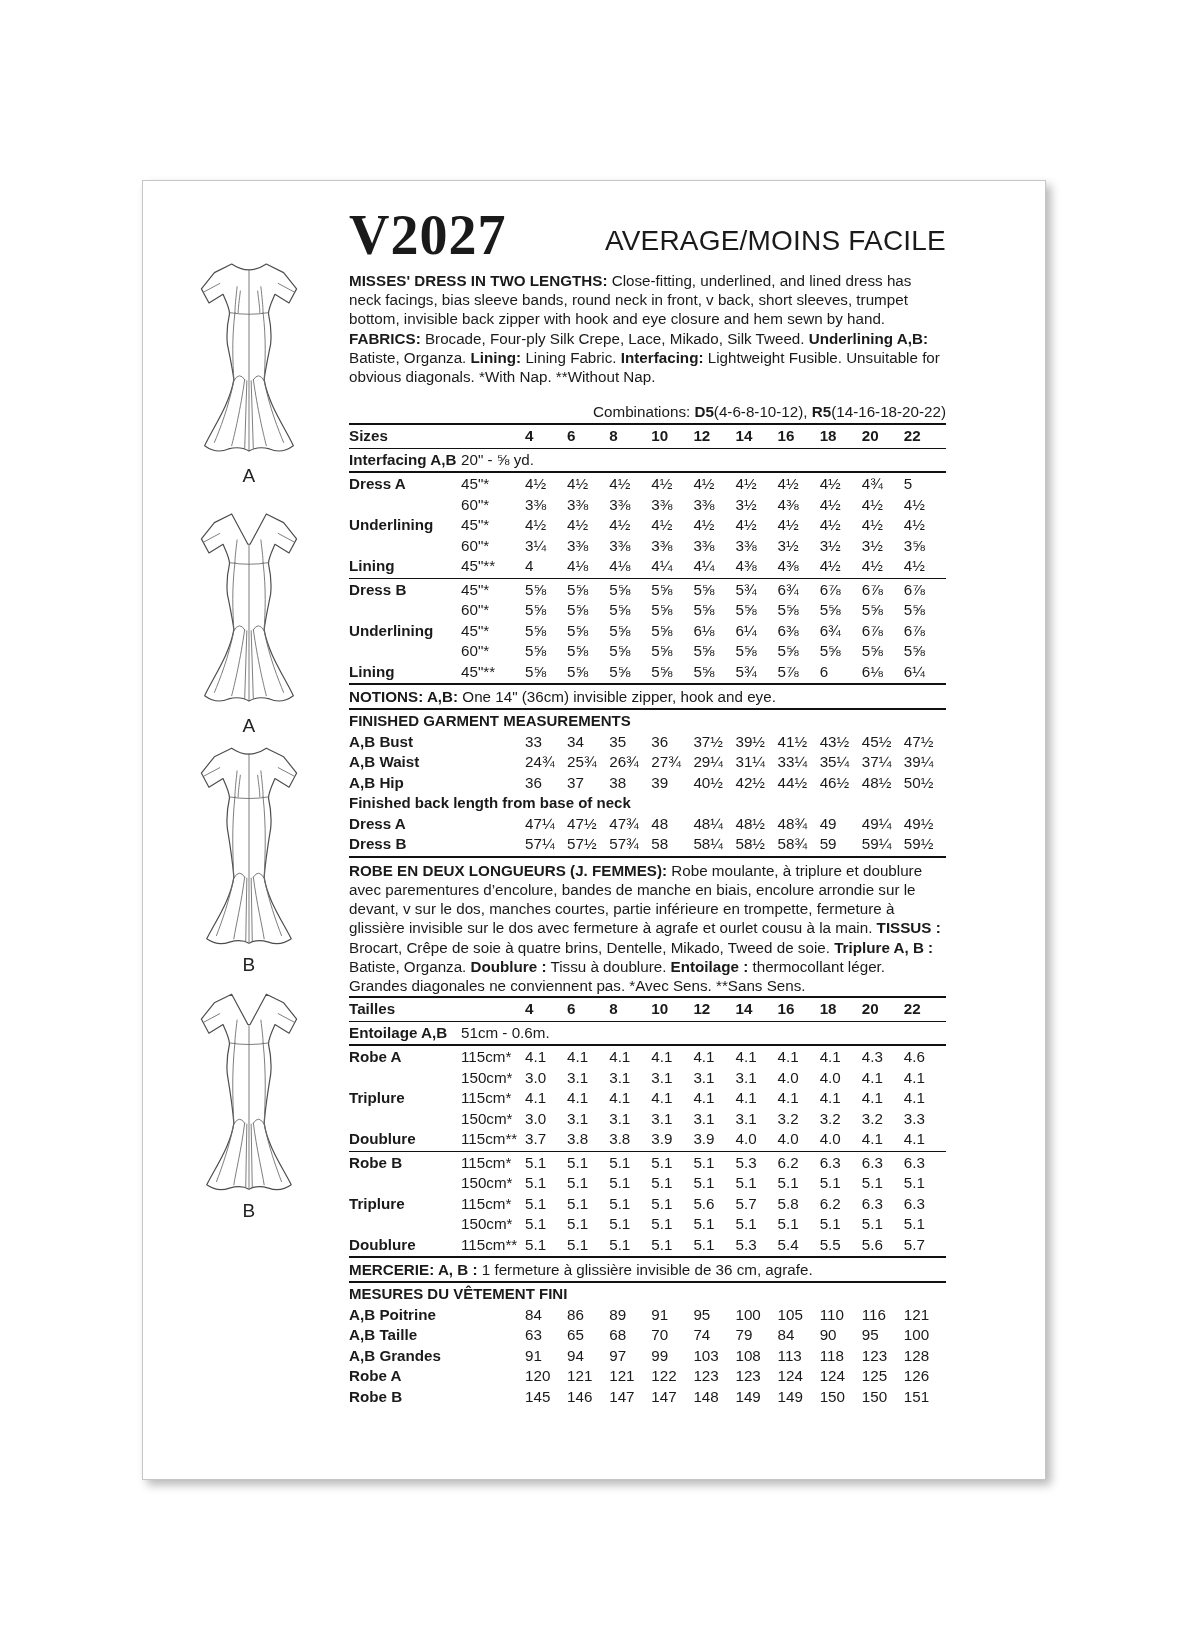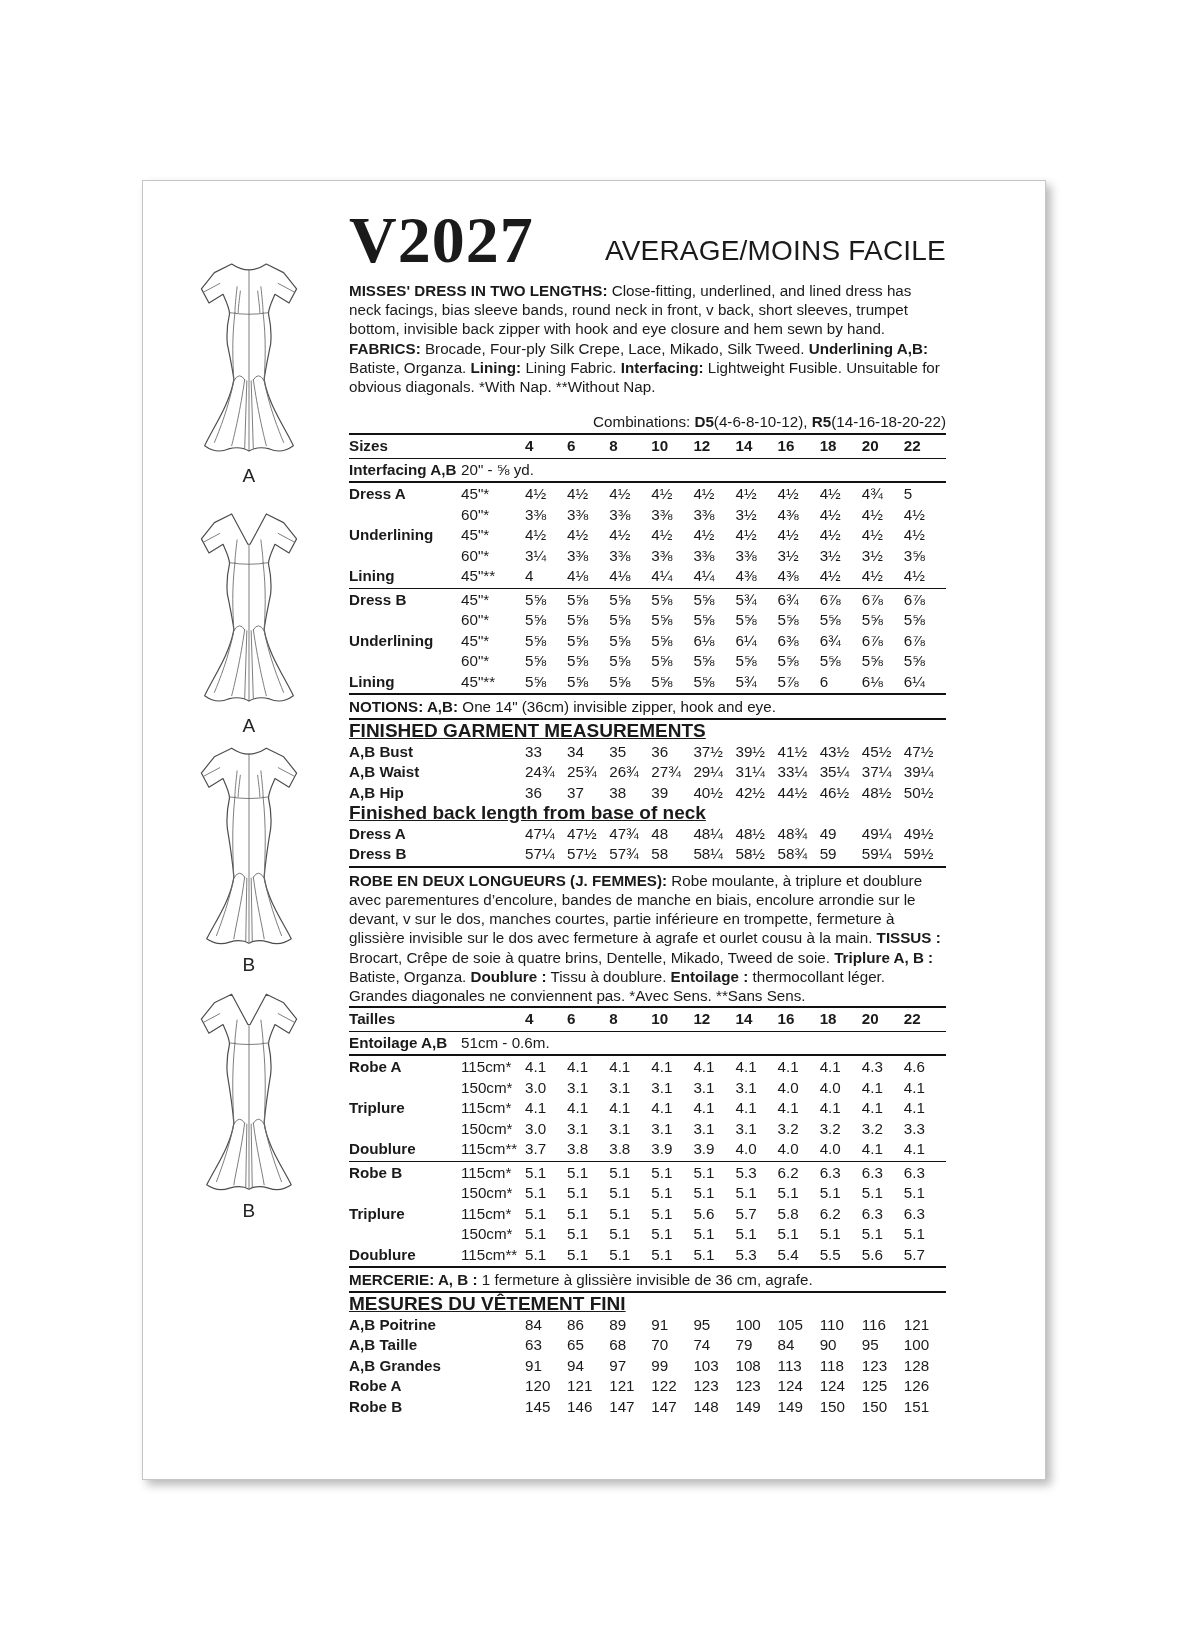--- a/index.html
+++ b/index.html
@@ -9,38 +9,38 @@
   
   .fig{position:absolute;left:28px;width:156px;text-align:center;}
   .fig svg{display:block;margin:0 auto;}
   .fig .figlabel{font-size:19px;color:#222;margin-top:2px;letter-spacing:.5px;}
   .sk{stroke:#4d4d4d;stroke-width:1.1;fill:none;stroke-linecap:round;stroke-linejoin:round;}
   .sk.fill{fill:#ffffff;}
   .sk.thin{stroke-width:.8;stroke:#6a6a6a;}
   
   .content{position:absolute;left:206px;top:26px;width:597px;}
   .titlebar{display:flex;justify-content:space-between;align-items:flex-end;}
-  .pattern-no{font-family:"Liberation Serif","DejaVu Serif",serif;font-size:66px;font-weight:700;
+  .pattern-no{font-family:"Liberation Serif","DejaVu Serif",serif;font-size:56px;font-weight:700;
     line-height:1;letter-spacing:1px;}
   .difficulty{font-size:28px;font-weight:400;letter-spacing:.2px;padding-bottom:6px;}
   .para{font-size:15.2px;line-height:19.2px;margin:8px 0 0 0;text-align:left;}
   .para .b,.b{font-weight:bold;}
   .lead{font-size:15.2px;line-height:19px;margin:16px 0 2px 0;text-align:right;}
   
   .rule{border-top:1.6px solid #111;margin:1px 0;}
   .rule.r2{border-top:2.4px solid #111;}
   .trow{display:grid;grid-template-columns:112px 64px repeat(10,42.1px);align-items:baseline;
     min-height:20.5px;font-size:15.2px;line-height:20.5px;}
   .cell{white-space:nowrap;overflow:visible;}
   .cell.lab{font-weight:bold;}
   .cell.lab.span2{grid-column:1 / span 2;}
   .cell.spanv{grid-column:2 / -1;}
   .trow.head .cell.val{font-weight:bold;}
   .notions{font-size:15.2px;line-height:21px;min-height:21px;}
-  .sect{font-weight:bold;font-size:19px;line-height:20.5px;text-decoration:underline;}
+  .sect{font-weight:bold;font-size:15px;line-height:20.5px;}
 </style>
 </head>
 <body>
 
 <div class="sheet">
 
   <div class="fig" style="top:70px;">
     <svg viewBox="0 0 120 196" width="130" height="212">
       <path class="sk fill" d="M44,12 Q60,23 76,12 L92,20 L104,35 L97,48 L84,40 C80,49 78,53 78,58 C80,67 81,76 80,86 C77,101 75,110 74,119 C78,142 93,163 101,180 Q90,188 79,183 Q68,180 60,185 Q52,180 41,183 Q30,188 19,180 C27,163 42,142 46,119 C45,110 43,101 40,86 C39,76 40,67 42,58 C42,53 40,49 36,40 L23,48 L16,35 L28,20 Z"></path>
       <path class="sk thin" d="M33,30 L18,38 M87,30 L102,38 M42,57 Q60,60 78,57 M60,17 L60,184"></path>

